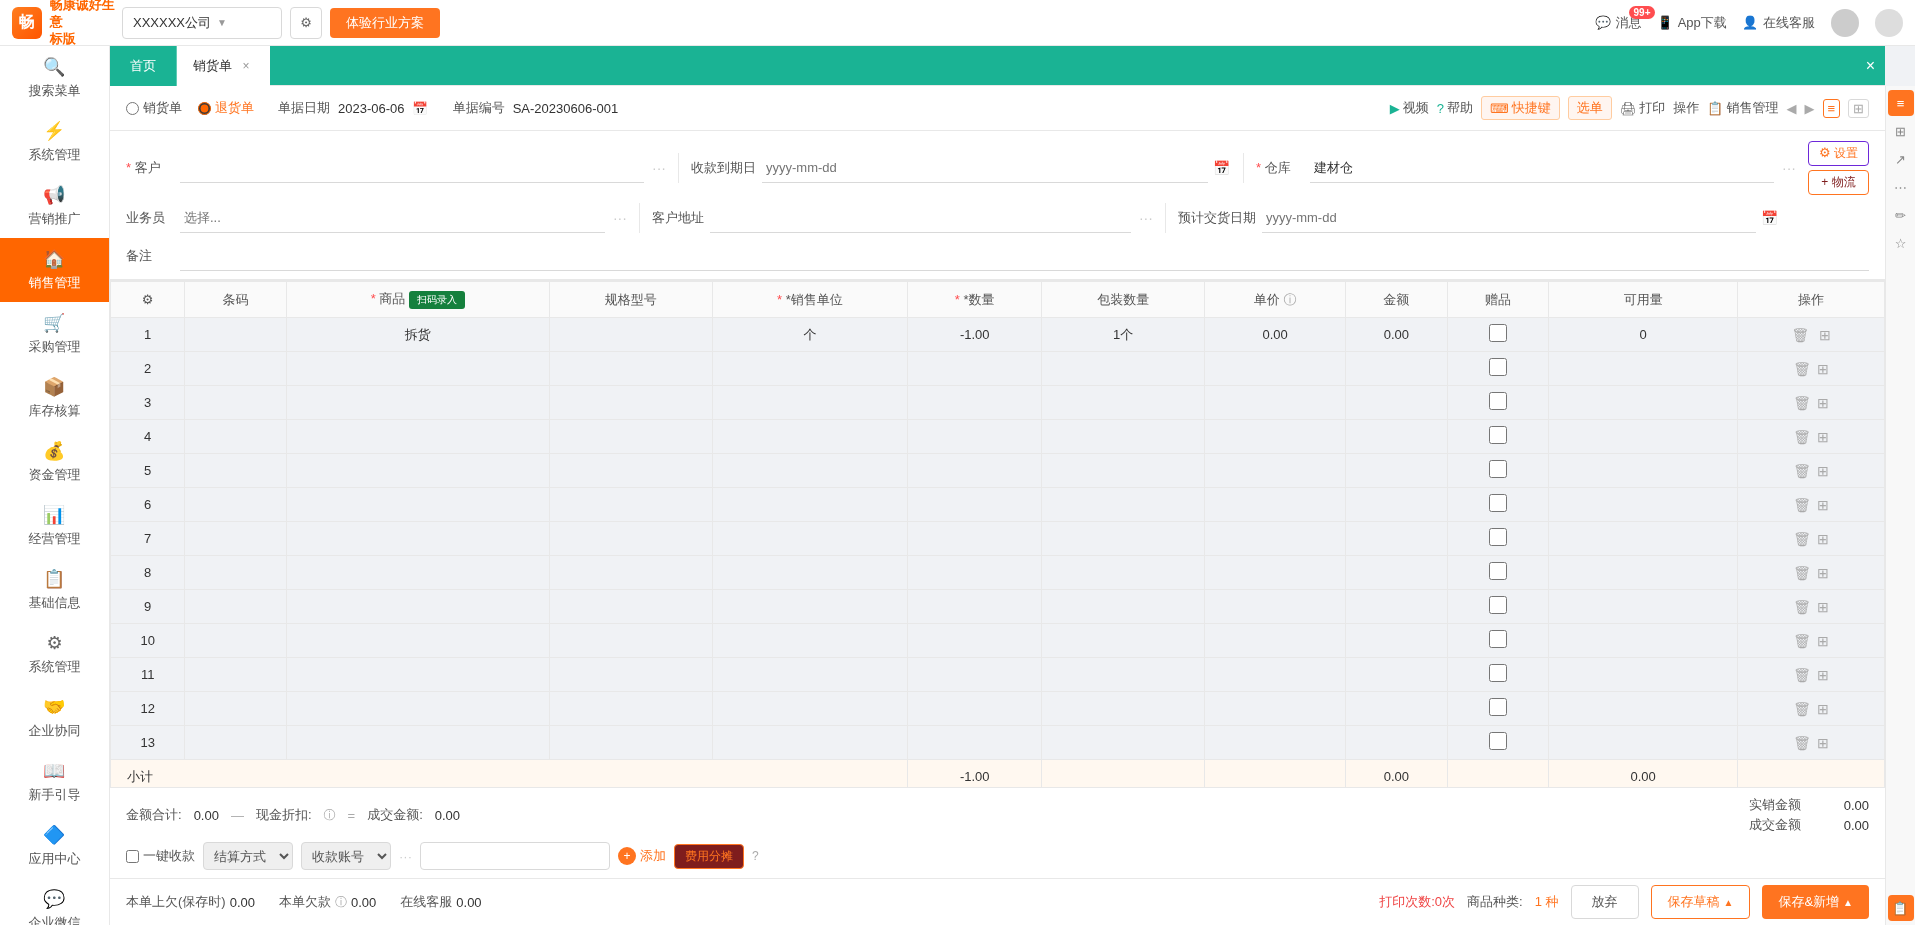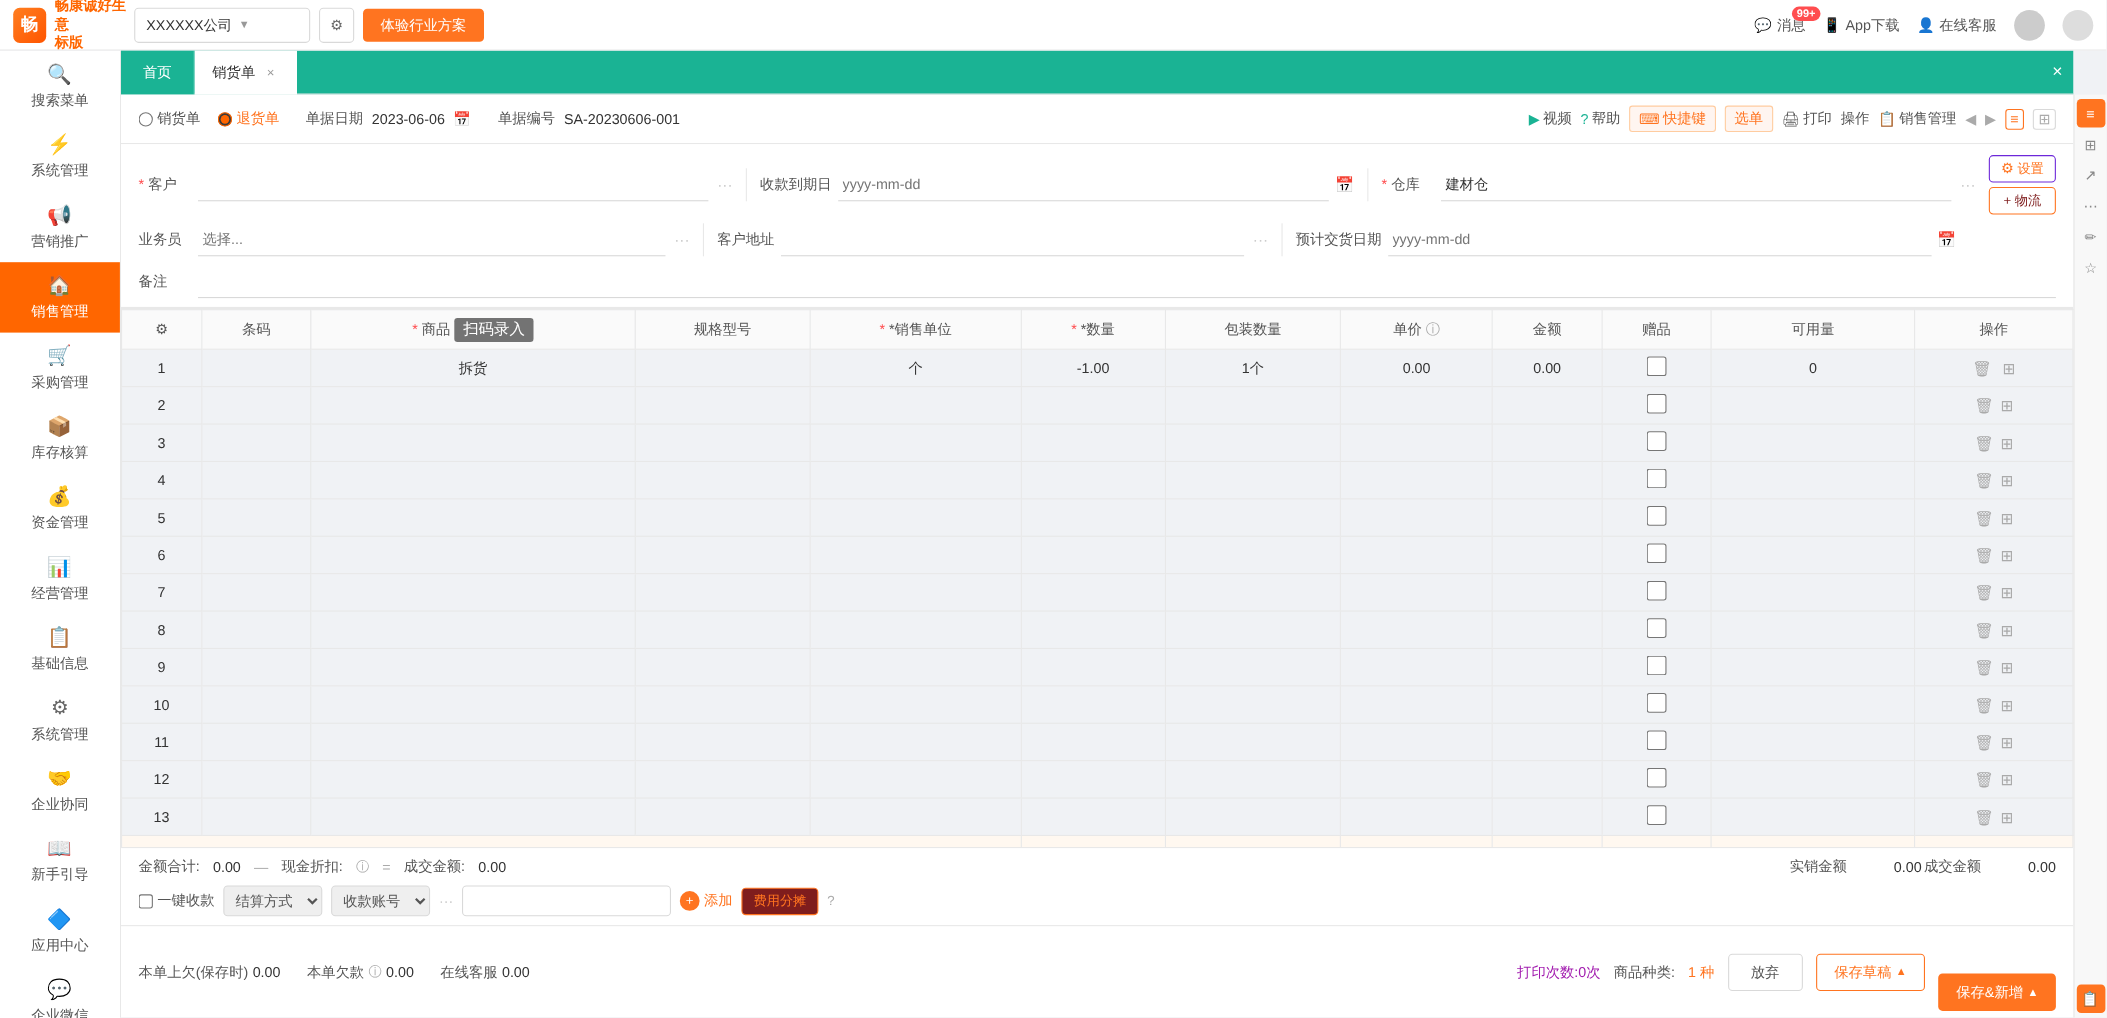--- a/index.html
+++ b/index.html
@@ -119,22 +119,22 @@
       background: #fafafa; border: 1px solid #e8e8e8;
       padding: 6px 8px; color: #555; font-weight: normal;
       white-space: nowrap; text-align: center; height: 36px;
     }
     table.data-table td {
       border: 1px solid #e8e8e8; padding: 4px 8px;
       color: #333; text-align: center; height: 34px;
     }
     .th-required::before { content: '* '; color: #ff4d4f; }
     .scan-btn {
-      background: #737373; color: white; border: none; border-radius: 3px;
-      padding: 2px 8px; cursor: pointer; font-size: 14px;
+      background: #15803d; color: white; border: none; border-radius: 3px;
+      padding: 2px 8px; cursor: pointer; font-size: 10px;
     }
     .cell-red { color: #ff4d4f; }
     .subtotal-row td { background: #fff8f0; font-weight: 500; }
 
     
     .form-footer {
       background: #fff; border-top: 1px solid #e8e8e8;
       padding: 8px 16px;
     }
     .footer-top {
@@ -170,24 +170,24 @@
       background: #fff; color: #555; cursor: pointer; font-size: 13px;
     }
     .btn-save-draft {
       height: 34px; padding: 0 16px; border: 1px solid #ff7420; border-radius: 4px;
       background: #fff; color: #ff7420; cursor: pointer; font-size: 13px;
       display: flex; align-items: center; gap: 4px;
     }
     .btn-save-new {
       height: 34px; padding: 0 16px; border: none; border-radius: 4px;
       background: #ff7420; color: white; cursor: pointer; font-size: 13px;
-      display: flex; align-items: center; gap: 4px; margin-top: 37px;
+      display: flex; align-items: center; gap: 4px;
     }
     .summary-right {
-      margin-left: auto; display: flex; flex-direction: row; align-items: flex-end; gap: 2px;
+      margin-left: auto; display: flex; flex-direction: column; align-items: flex-end; gap: 2px;
     }
     .summary-item { display: flex; align-items: center; gap: 8px; color: #555; font-size: 13px; }
     .summary-val { color: #333; font-weight: 500; min-width: 60px; text-align: right; }
 
     
     .right-panel {
       position: absolute; right: 0; top: 86px; bottom: 0;
       width: 30px; background: #f8f8f8; border-left: 1px solid #e8e8e8;
       display: flex; flex-direction: column; align-items: center; gap: 2px;
       padding: 4px 0;
@@ -750,21 +750,21 @@
     <div class="status-item">
       <span>本单欠款</span>
       <span style="color:#aaa;cursor:pointer;font-size:12px;">ⓘ</span>
       <span class="status-val">0.00</span>
     </div>
     <div class="status-item">
       <span>在线客服</span>
       <span class="status-val">0.00</span>
     </div>
     <div class="status-bar-right">
-      <span style="color:#a21caf;">打印次数:0次</span>
+      <span style="color:#ef4444;">打印次数:0次</span>
       <span style="color:#555;">商品种类:</span>
       <span style="color:#ff7420;">
         <span>1</span>
         <span>种</span>
       </span>
       <button class="btn-abandon">放弃</button>
       <button class="btn-save-draft">
         <span>保存草稿</span>
         <span style="font-size:10px;">▲</span>
       </button>

